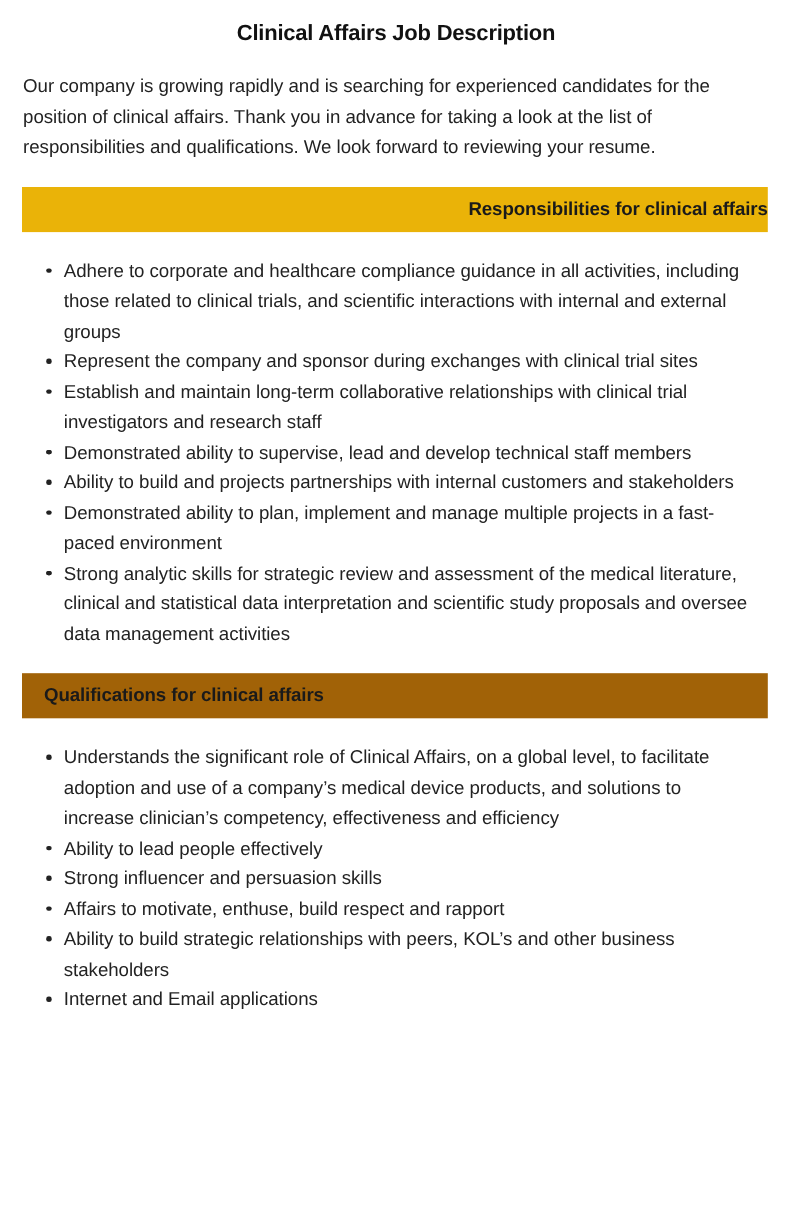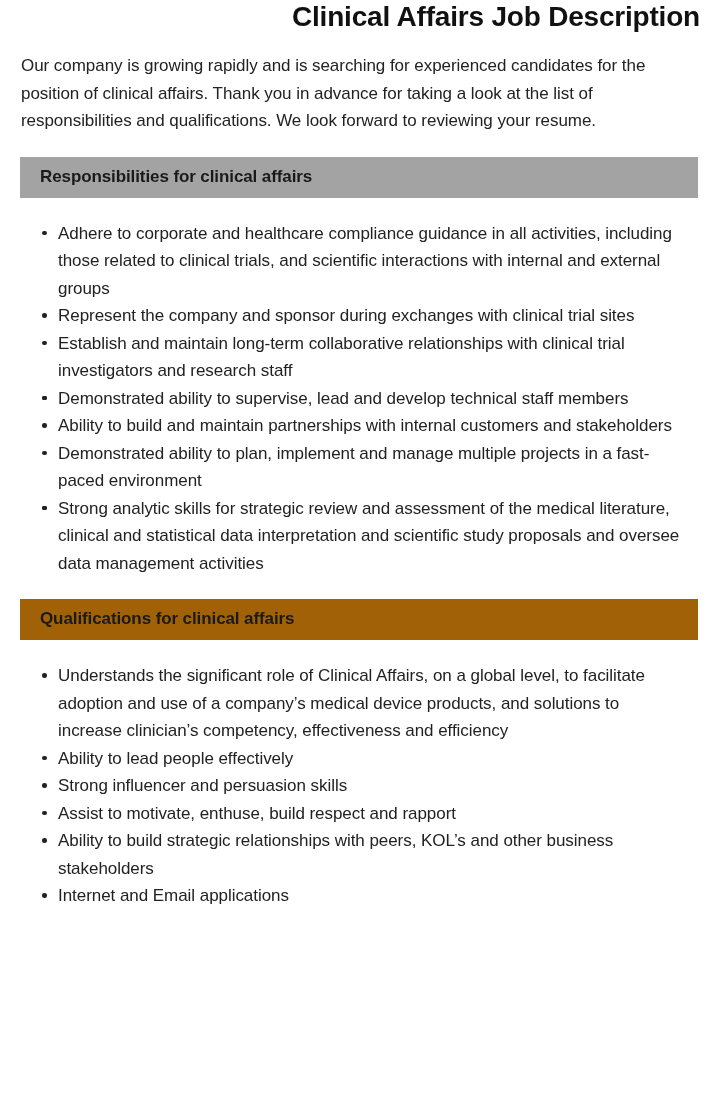--- a/index.html
+++ b/index.html
@@ -16,26 +16,26 @@
     overflow: hidden;
   }
   .page {
     position: relative;
     width: 720px;
     height: 1111px;
     box-sizing: border-box;
     padding: 0;
   }
   .doc-title {
-    font-size: 28px;
+    font-size: 20px;
     font-weight: bold;
-    text-align: right;
+    text-align: center;
     letter-spacing: -0.2px;
     line-height: 34px;
-    margin: 0 0 0 0;
+    margin: 13px 0 0 0;
     padding: 0 20px;
     color: #111111;
   }
   .intro {
     font-size: 17px;
     line-height: 27.5px;
     margin: 18px 0 0 0;
     padding: 0 22px 0 21px;
     color: #222222;
     letter-spacing: -0.05px;
@@ -87,40 +87,40 @@
 </head>
 <body style="background: rgb(255, 255, 255);">
 
 <div class="page">
 
   <h1 class="doc-title">Clinical Affairs Job Description</h1>
 
   <p class="intro">Our company is growing rapidly and is searching for experienced candidates for the position of clinical affairs. Thank you in advance for taking a look at the list of responsibilities and qualifications. We look forward to reviewing your resume.</p>
 
   <div class="section">
-    <div class="section-header" style="background: #a3a3a3;">Responsibilities for clinical affairs</div>
+    <div class="section-header" style="background: #eab308; text-align: right;">Responsibilities for clinical affairs</div>
     <ul class="items first-list">
         <li><span class="bullet"></span><span>Adhere to corporate and healthcare compliance guidance in all activities, including those related to clinical trials, and scientific interactions with internal and external groups</span></li>
         <li><span class="bullet"></span><span>Represent the company and sponsor during exchanges with clinical trial sites</span></li>
         <li><span class="bullet"></span><span>Establish and maintain long-term collaborative relationships with clinical trial investigators and research staff</span></li>
         <li><span class="bullet"></span></li>
         <li><span class="bullet"></span><span>Demonstrated ability to supervise, lead and develop technical staff members</span></li>
-        <li><span class="bullet"></span><span>Ability to build and maintain partnerships with internal customers and stakeholders</span></li>
+        <li><span class="bullet"></span><span>Ability to build and projects partnerships with internal customers and stakeholders</span></li>
         <li><span class="bullet"></span><span>Demonstrated ability to plan, implement and manage multiple projects in a fast-paced environment</span></li>
         <li><span class="bullet"></span></li>
         <li><span class="bullet"></span><span>Strong analytic skills for strategic review and assessment of the medical literature, clinical and statistical data interpretation and scientific study proposals and oversee data management activities</span></li>
       </ul>
   </div>
 
   <div class="section">
     <div class="section-header" style="background: #a16207;">Qualifications for clinical affairs</div>
     <ul class="items first-list">
         <li><span class="bullet"></span><span>Understands the significant role of Clinical Affairs, on a global level, to facilitate adoption and use of a company’s medical device products, and solutions to increase clinician’s competency, effectiveness and efficiency</span></li>
         <li><span class="bullet"></span><span>Ability to lead people effectively</span></li>
         <li><span class="bullet"></span><span>Strong influencer and persuasion skills</span></li>
-        <li><span class="bullet"></span><span>Assist to motivate, enthuse, build respect and rapport</span></li>
+        <li><span class="bullet"></span><span>Affairs to motivate, enthuse, build respect and rapport</span></li>
         <li><span class="bullet"></span><span>Ability to build strategic relationships with peers, KOL’s and other business stakeholders</span></li>
         <li><span class="bullet"></span><span>Internet and Email applications</span></li>
       </ul>
   </div>
 
   <div class="spacer-bottom"></div>
 </div>
 
 </body></html>

